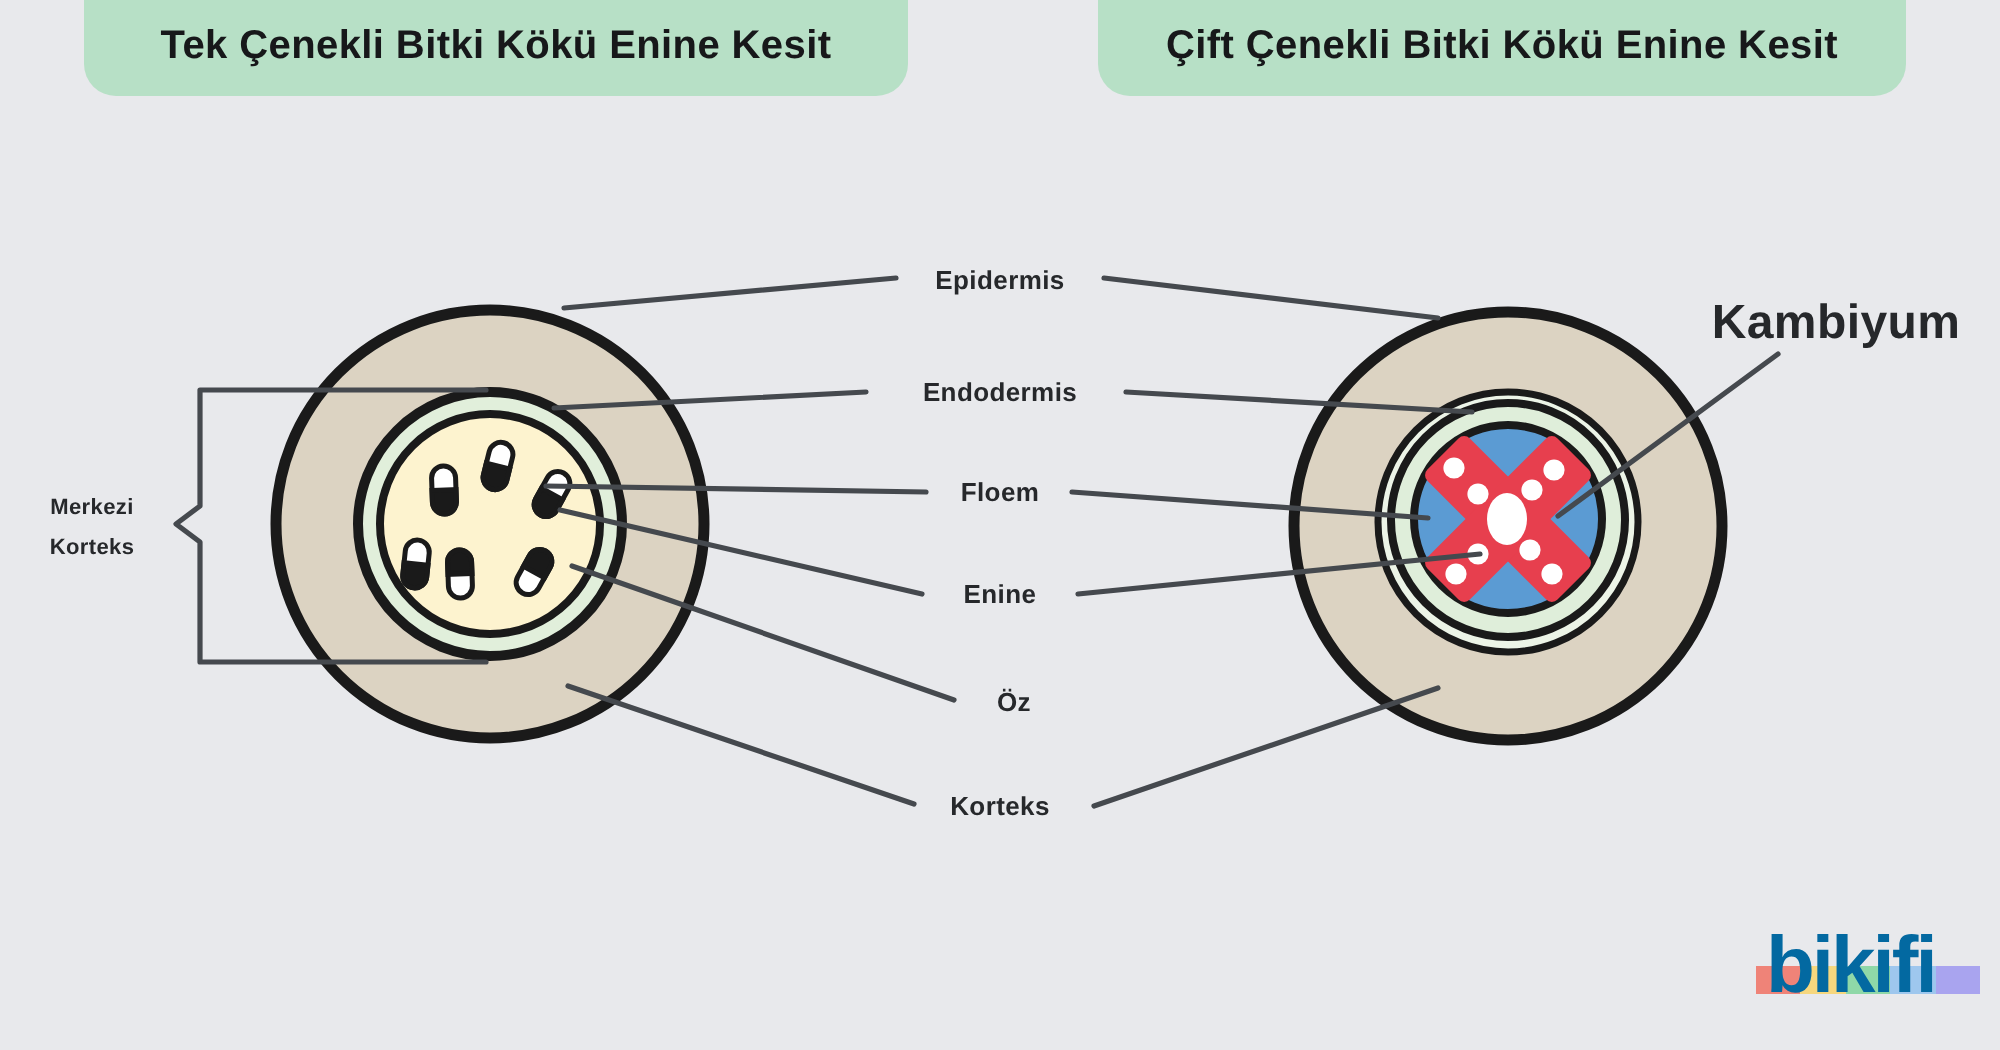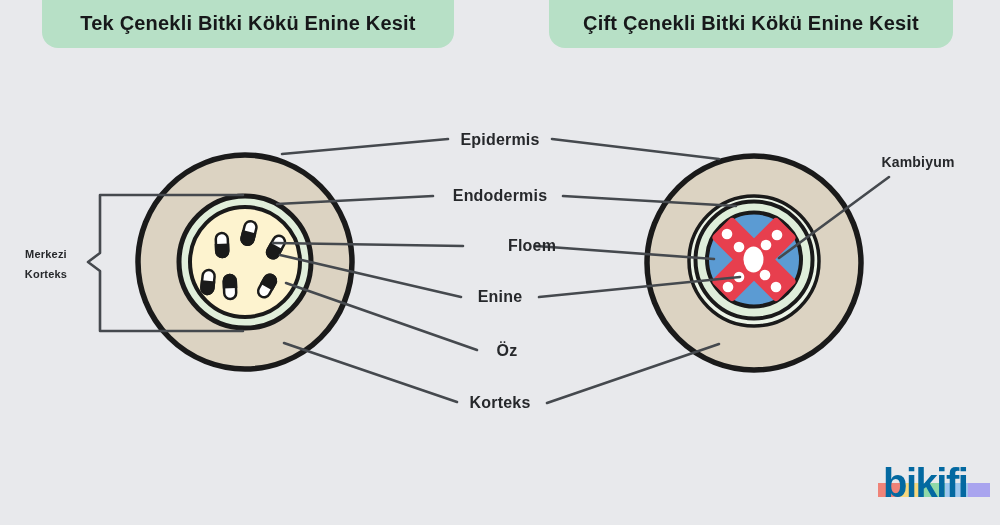--- a/index.html
+++ b/index.html
@@ -12,21 +12,21 @@
     position:absolute;top:-16px;height:64px;background:#b7e0c6;
     border-radius:16px;display:flex;align-items:center;justify-content:center;
     padding-top:14px;box-sizing:border-box;
     font-size:20px;font-weight:700;color:#17181a;letter-spacing:.2px;white-space:nowrap;
   }
   .badge-left{left:42px;width:412px;}
   .badge-right{left:549px;width:404px;}
   svg.diagram{position:absolute;left:0;top:0;}
   .lbl{
     position:absolute;transform:translate(-50%,-50%);
-    font-size:16px;font-weight:700;color:#26282b;white-space:nowrap;letter-spacing:.2px;
+    font-size:13px;font-weight:700;color:#26282b;white-space:nowrap;letter-spacing:.2px;
   }
   .lbl-merkezi{text-align:center;line-height:20px;font-size:11px;}
   .logo-band{position:absolute;left:878px;top:483px;width:112px;height:14px;display:flex;}
   .logo-band span{flex:1;}
   .logo-text{
     position:absolute;left:883px;top:461px;font-size:40px;font-weight:700;
     letter-spacing:-1.5px;color:#0369a1;
   }
 </style>
 </head>
@@ -96,25 +96,25 @@
 
   <path d="M 243 195 L 100 195 L 100 253 L 88 262 L 100 271 L 100 331 L 243 331" fill="none" stroke="#45494e" stroke-width="2.6" stroke-linejoin="round" stroke-linecap="round"></path>
 </svg>
 
 <div class="lbl lbl-merkezi" style="left:46px;top:264px;">
   <div>Merkezi</div>
   <div>Korteks</div>
 </div>
 <div class="lbl" style="left:500px;top:140px;">Epidermis</div>
 <div class="lbl" style="left:500px;top:196px;">Endodermis</div>
-<div class="lbl" style="left:500px;top:246px;margin-left:32px;">Floem</div>
+<div class="lbl" style="left:500px;top:246px;">Floem</div>
 <div class="lbl" style="left:500px;top:297px;">Enine</div>
 <div class="lbl" style="left:497px;top:351px;margin-left:10px;">Öz</div>
 <div class="lbl" style="left:500px;top:403px;">Korteks</div>
-<div class="lbl" style="left:918px;top:162px;font-size:14px;">Kambiyum</div>
+<div class="lbl" style="left:918px;top:162px;font-size:24px;">Kambiyum</div>
 
 <div>
   <div class="logo-band">
       <span style="background: rgb(239, 131, 120);"></span>
       <span style="background: rgb(246, 215, 126);"></span>
       <span style="background: rgb(143, 216, 168);"></span>
       <span style="background: rgb(158, 199, 238);"></span>
       <span style="background: rgb(169, 164, 239);"></span>
     </div>
   <div class="logo-text">bikifi</div>

